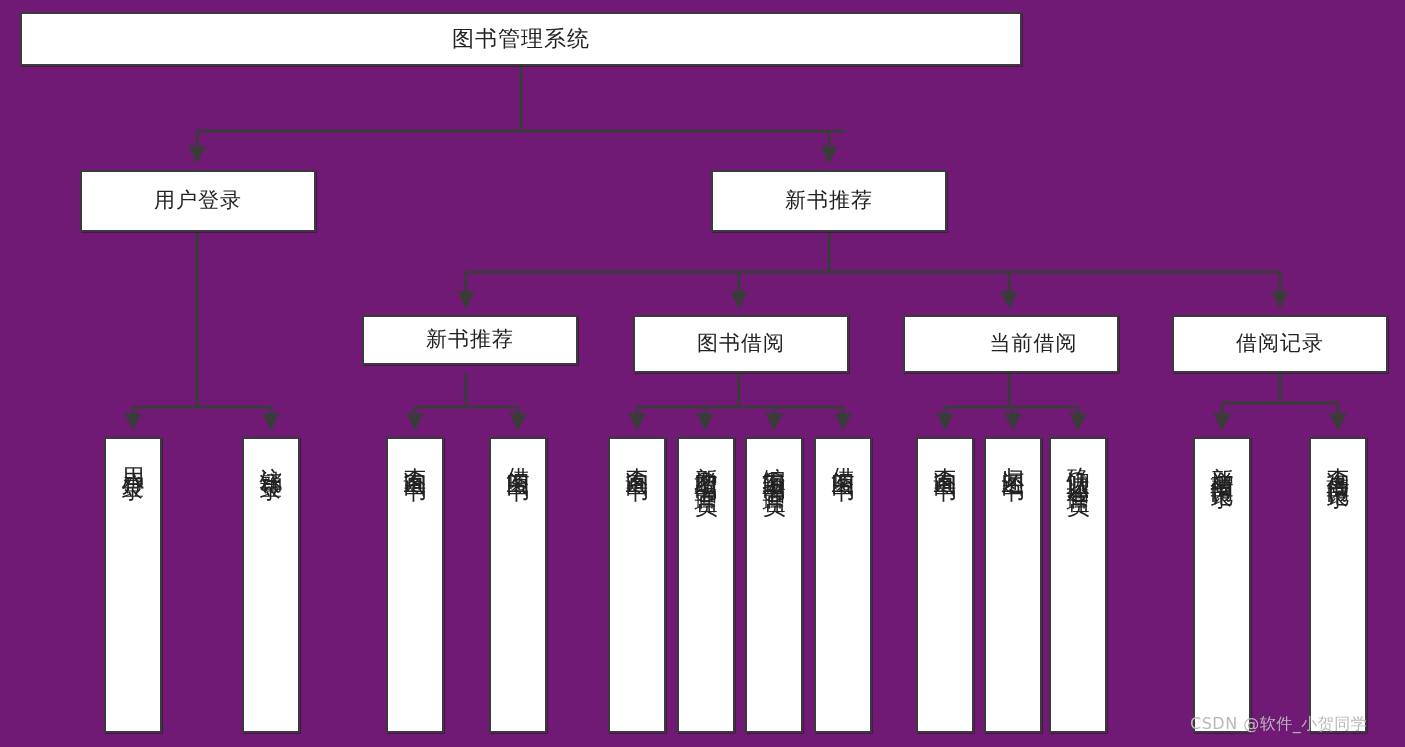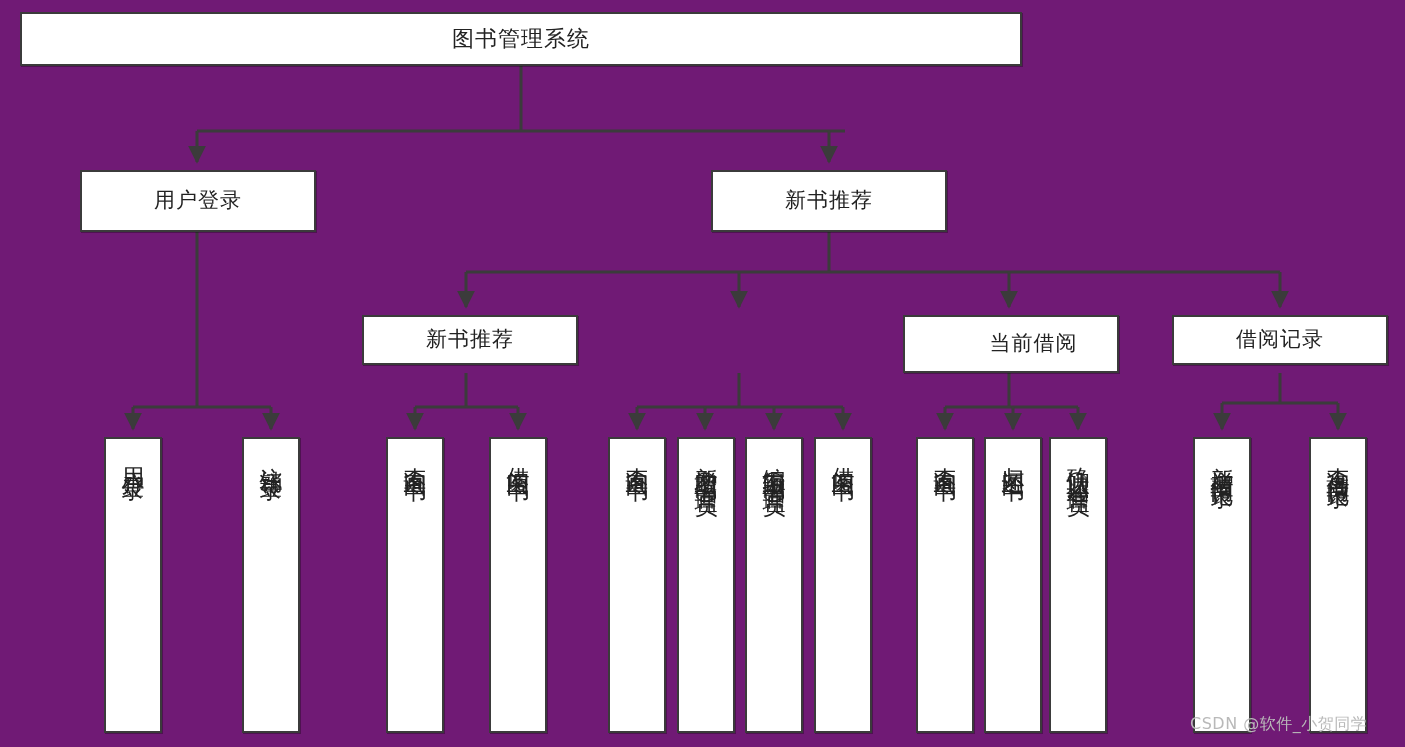--- a/index.html
+++ b/index.html
@@ -135,24 +135,27 @@
   <div class="node horiz" style="left:80px; top:170px; width:236px; height:62px;">
     <span class="label">用户登录</span>
   </div>
   <div class="node horiz" style="left:711px; top:170px; width:236px; height:62px;">
     <span class="label">新书推荐</span>
   </div>
 
   <div class="node horiz" style="left:362px; top:315px; width:216px; height:50px;">
     <span class="label">新书推荐</span>
   </div>
+  <div class="node horiz" style="left:633px; top:315px; width:216px; height:58px;">
+    <span class="label">图书借阅</span>
+  </div>
   <div class="node horiz" style="left:903px; top:315px; width:216px; height:58px;padding-left:45px;">
     <span class="label">当前借阅</span>
   </div>
-  <div class="node horiz" style="left:1172px; top:315px; width:216px; height:50px;">
+  <div class="node horiz" style="left:1172px; top:315px; width:216px; height:58px;">
     <span class="label">借阅记录</span>
   </div>
 
   <div class="node vert" style="left:104px; top:437px; width:58px; height:296px;">
     <span class="label">用户登录</span>
   </div>
   <div class="node vert" style="left:242px; top:437px; width:58px; height:296px;">
     <span class="label">注销登录</span>
   </div>
 

